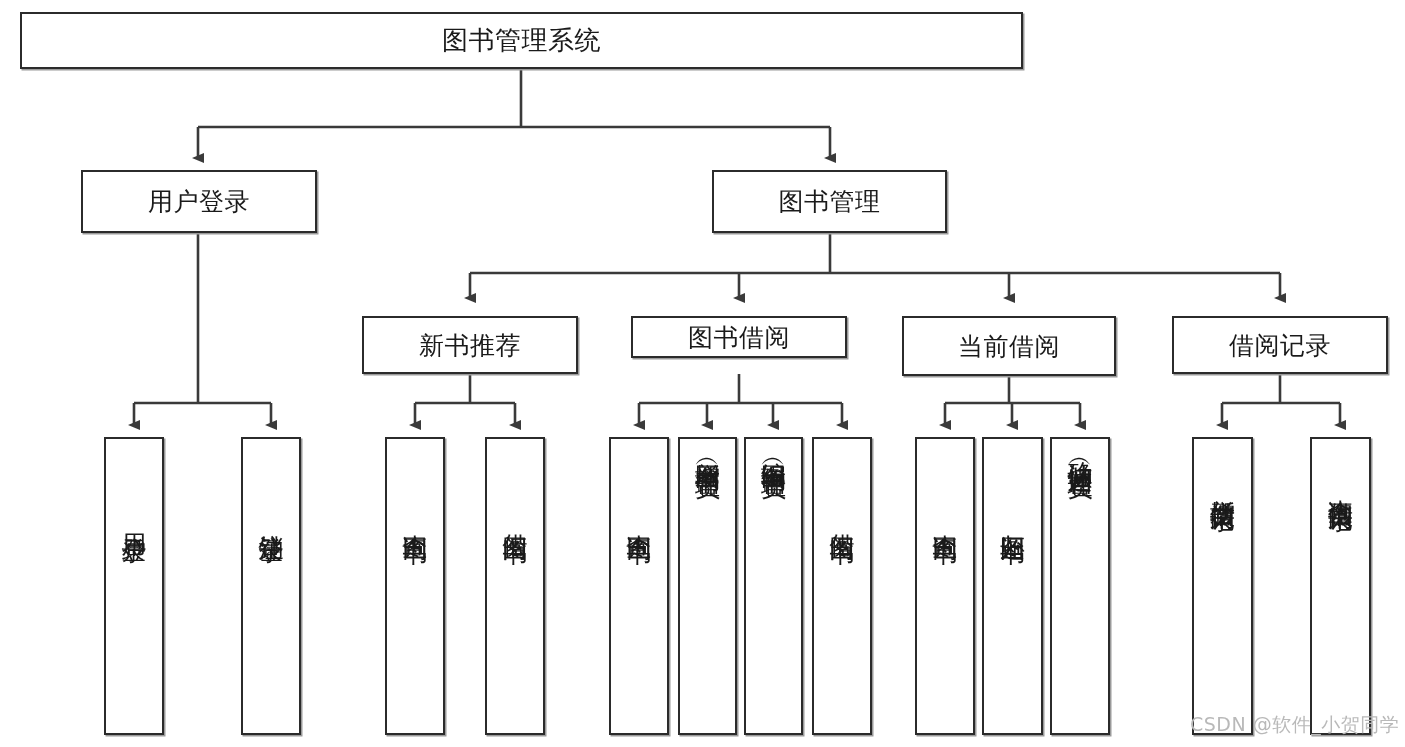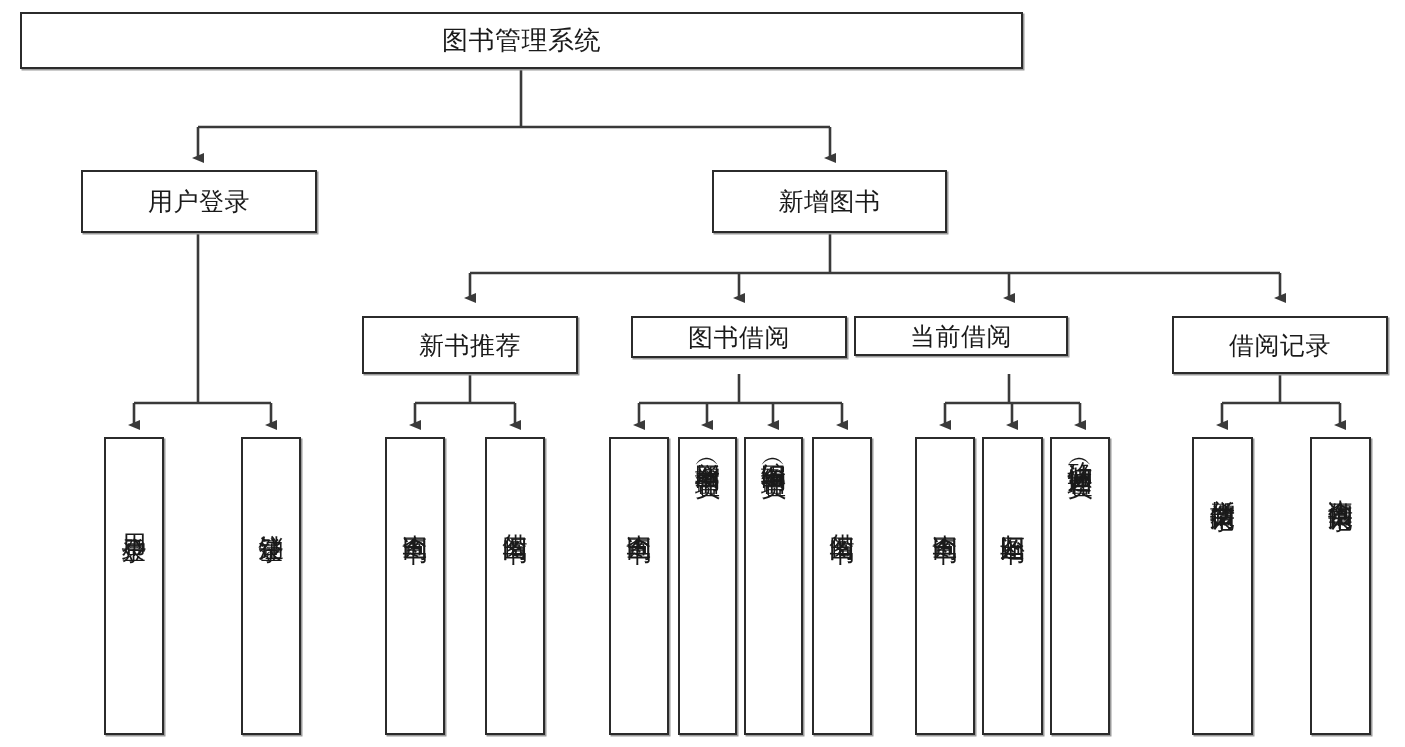--- a/index.html
+++ b/index.html
@@ -132,30 +132,30 @@
   </svg>
 
   <div class="node root horiz" style="left:20px; top:12px; width:1003px; height:57px;">
     <span class="lbl">图书管理系统</span>
   </div>
 
   <div class="node horiz" style="left:81px; top:170px; width:236px; height:63px;">
     <span class="lbl">用户登录</span>
   </div>
   <div class="node horiz" style="left:712px; top:170px; width:235px; height:63px;">
-    <span class="lbl">新增图书</span>
+    <span class="lbl">图书管理</span>
   </div>
 
   <div class="node horiz" style="left:362px; top:316px; width:216px; height:58px;">
     <span class="lbl">新书推荐</span>
   </div>
   <div class="node horiz" style="left:631px; top:316px; width:216px; height:42px;">
     <span class="lbl">图书借阅</span>
   </div>
-  <div class="node horiz" style="left:854px; top:316px; width:214px; height:40px;">
+  <div class="node horiz" style="left:902px; top:316px; width:214px; height:60px;">
     <span class="lbl">当前借阅</span>
   </div>
   <div class="node horiz" style="left:1172px; top:316px; width:216px; height:58px;align-items:center;">
     <span class="lbl">借阅记录</span>
   </div>
 
   <div class="node vert" style="left:104px; top:437px; width:60px; height:298px; padding-top:75px;">
     <span class="lbl">用户登录</span>
   </div>
   <div class="node vert" style="left:241px; top:437px; width:60px; height:298px; padding-top:75px;">
@@ -192,14 +192,15 @@
     <span class="lbl">确认归还（管理员）</span>
   </div>
 
   <div class="node vert" style="left:1192px; top:437px; width:61px; height:298px; padding-top:40px;">
     <span class="lbl">新增借阅记录</span>
   </div>
   <div class="node vert" style="left:1310px; top:437px; width:61px; height:298px; padding-top:40px;">
     <span class="lbl">查询借阅记录</span>
   </div>
 
+  <div class="watermark">CSDN @软件_小贺同学</div>
 
 </div>
 
 </body></html>

